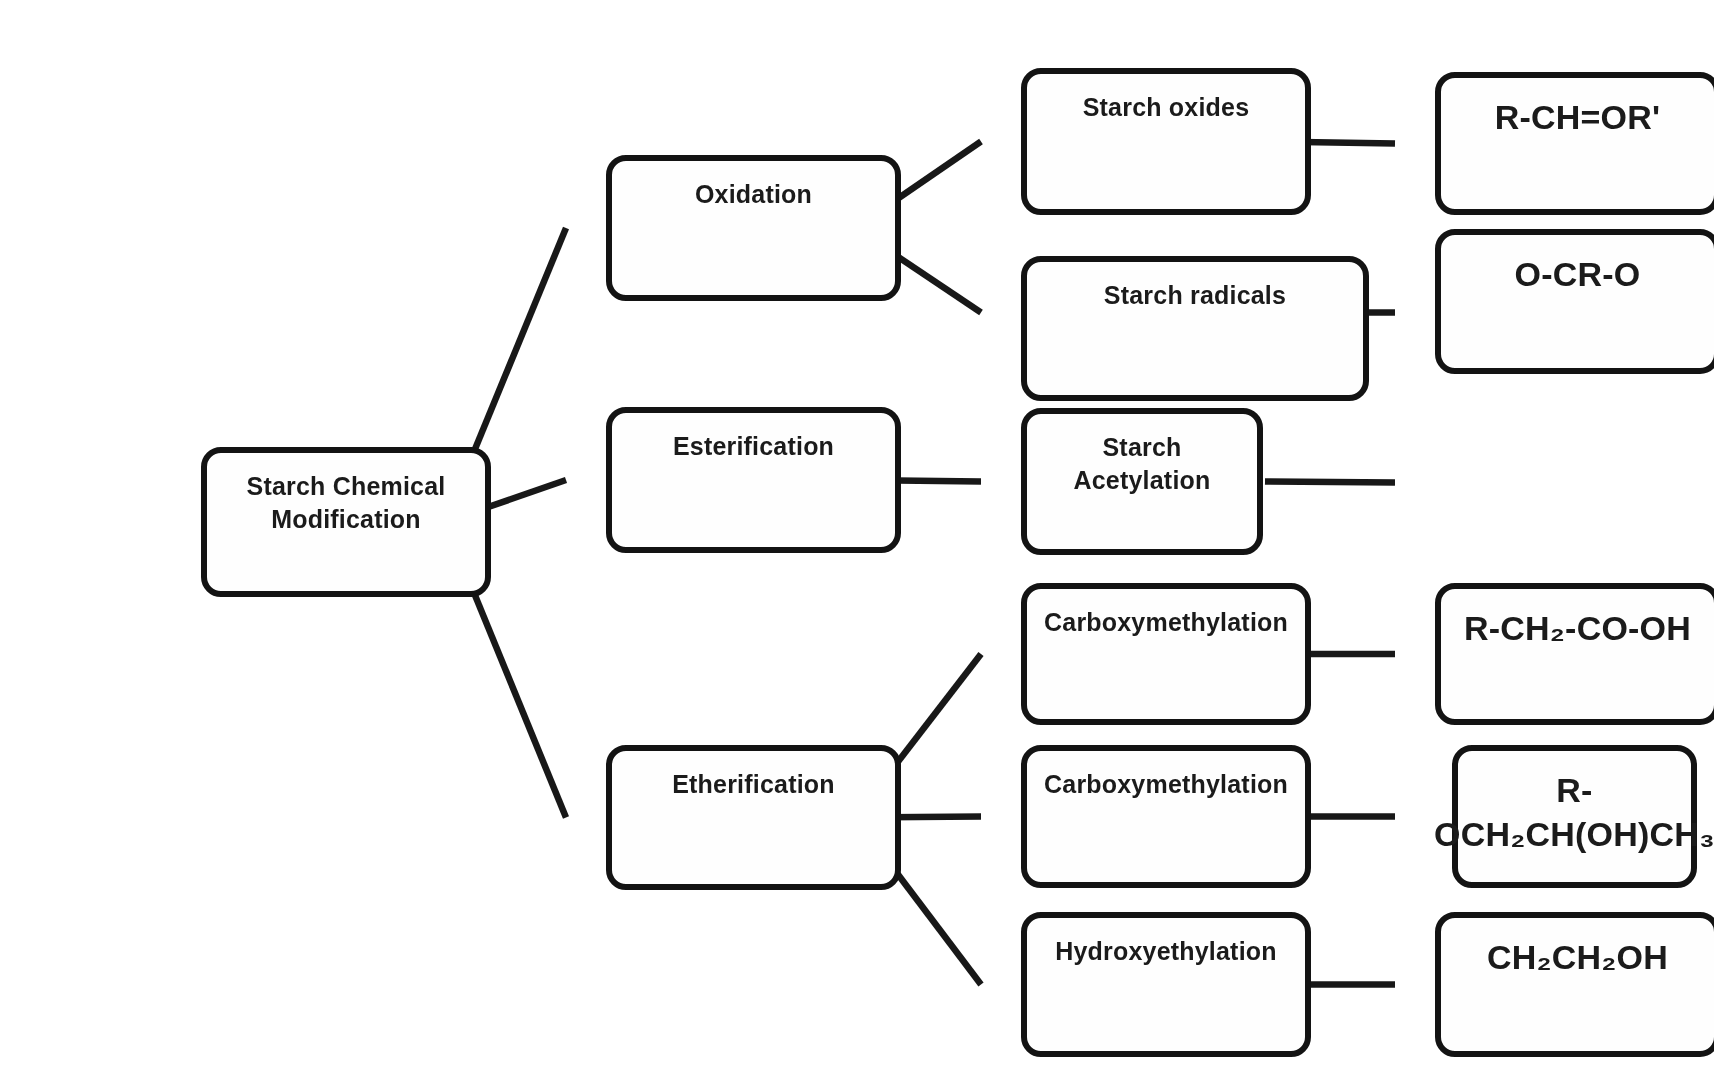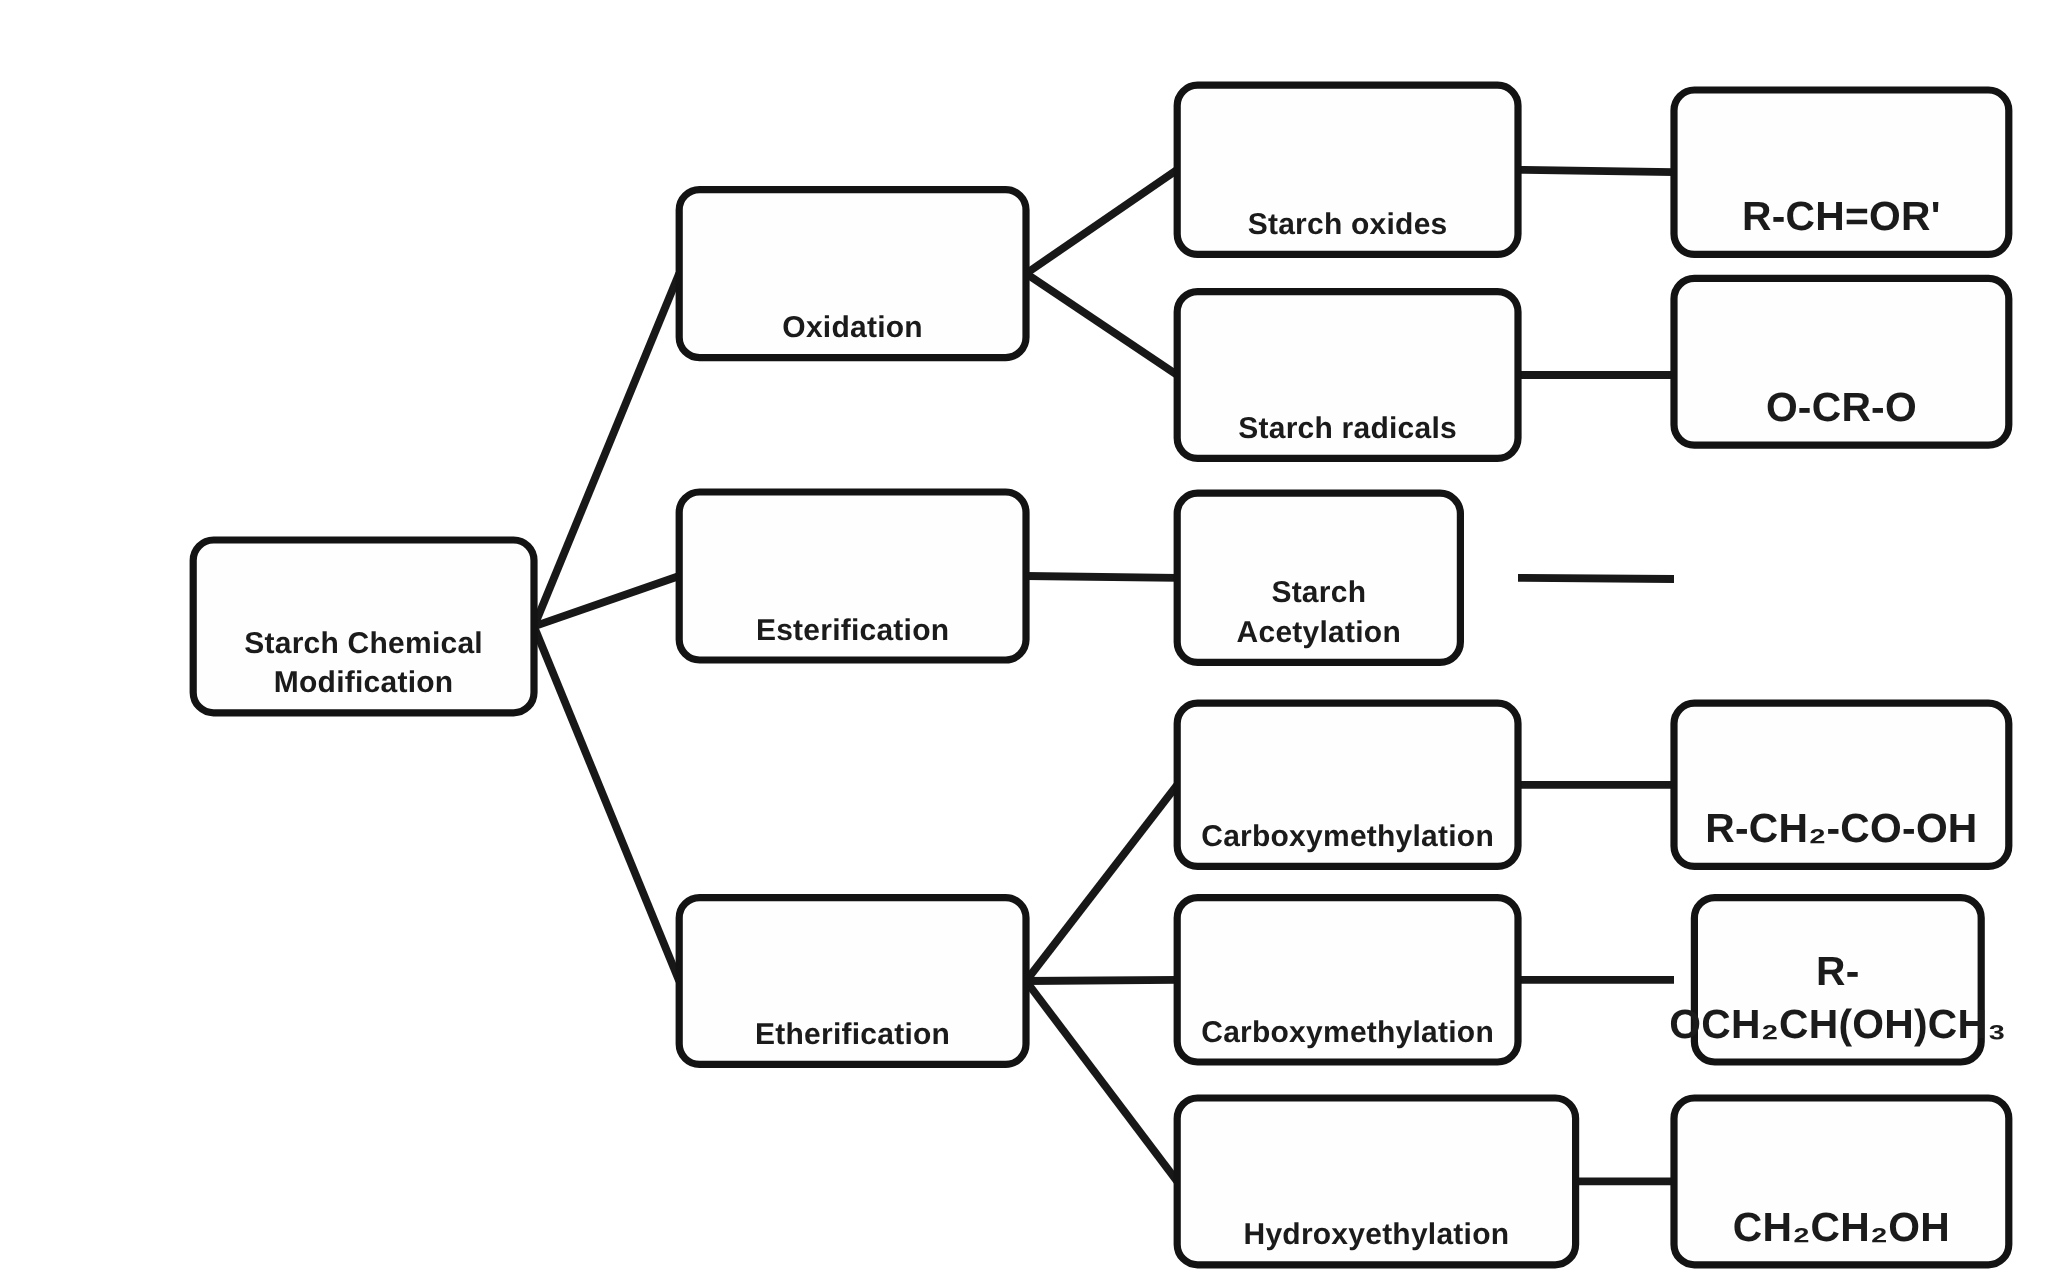--- a/index.html
+++ b/index.html
@@ -28,24 +28,25 @@
     stroke: #181818;
     stroke-width: 6.5;
   }
   .node {
     position: absolute;
     box-sizing: border-box;
     background: #fefefe;
     border: 6px solid #131313;
     border-radius: 20px;
     display: flex;
-    align-items: flex-end;
+    align-items: flex-start;
     justify-content: center;
     text-align: center;
-    padding: 6px 16px;
+    padding: 17px 16px;
+    margin-left: 43px;
   }
   .node .label {
     font-size: 25px;
     font-weight: bold;
     color: #1b1b1b;
     line-height: 1.3;
     letter-spacing: 0.2px;
   }
   .node.formula .label {
     font-size: 34px;
@@ -87,37 +88,37 @@
   </div>
 
   <div class="node" style="left:563px; top:745px; width:295px; height:145px">
     <span class="label">Etherification</span>
   </div>
 
   <div class="node" style="left:978px; top:68px; width:290px; height:147px">
     <span class="label">Starch oxides</span>
   </div>
 
-  <div class="node" style="left:978px; top:240px; width:290px; height:145px">
+  <div class="node" style="left:978px; top:256px; width:348px; height:145px">
     <span class="label">Starch radicals</span>
   </div>
 
   <div class="node" style="left:978px; top:408px; width:242px; height:147px">
     <span class="label">Starch Acetylation</span>
   </div>
 
   <div class="node" style="left:978px; top:583px; width:290px; height:142px">
     <span class="label">Carboxymethylation</span>
   </div>
 
   <div class="node" style="left:978px; top:745px; width:290px; height:143px">
     <span class="label">Carboxymethylation</span>
   </div>
 
-  <div class="node" style="left:978px; top:912px; width:338px; height:145px">
+  <div class="node" style="left:978px; top:912px; width:290px; height:145px">
     <span class="label">Hydroxyethylation</span>
   </div>
 
   <div class="node formula" style="left:1392px; top:72px; width:285px; height:143px">
     <span class="label">R-CH=OR'</span>
   </div>
 
   <div class="node formula" style="left:1392px; top:229px; width:285px; height:145px">
     <span class="label">O-CR-O</span>
   </div>

